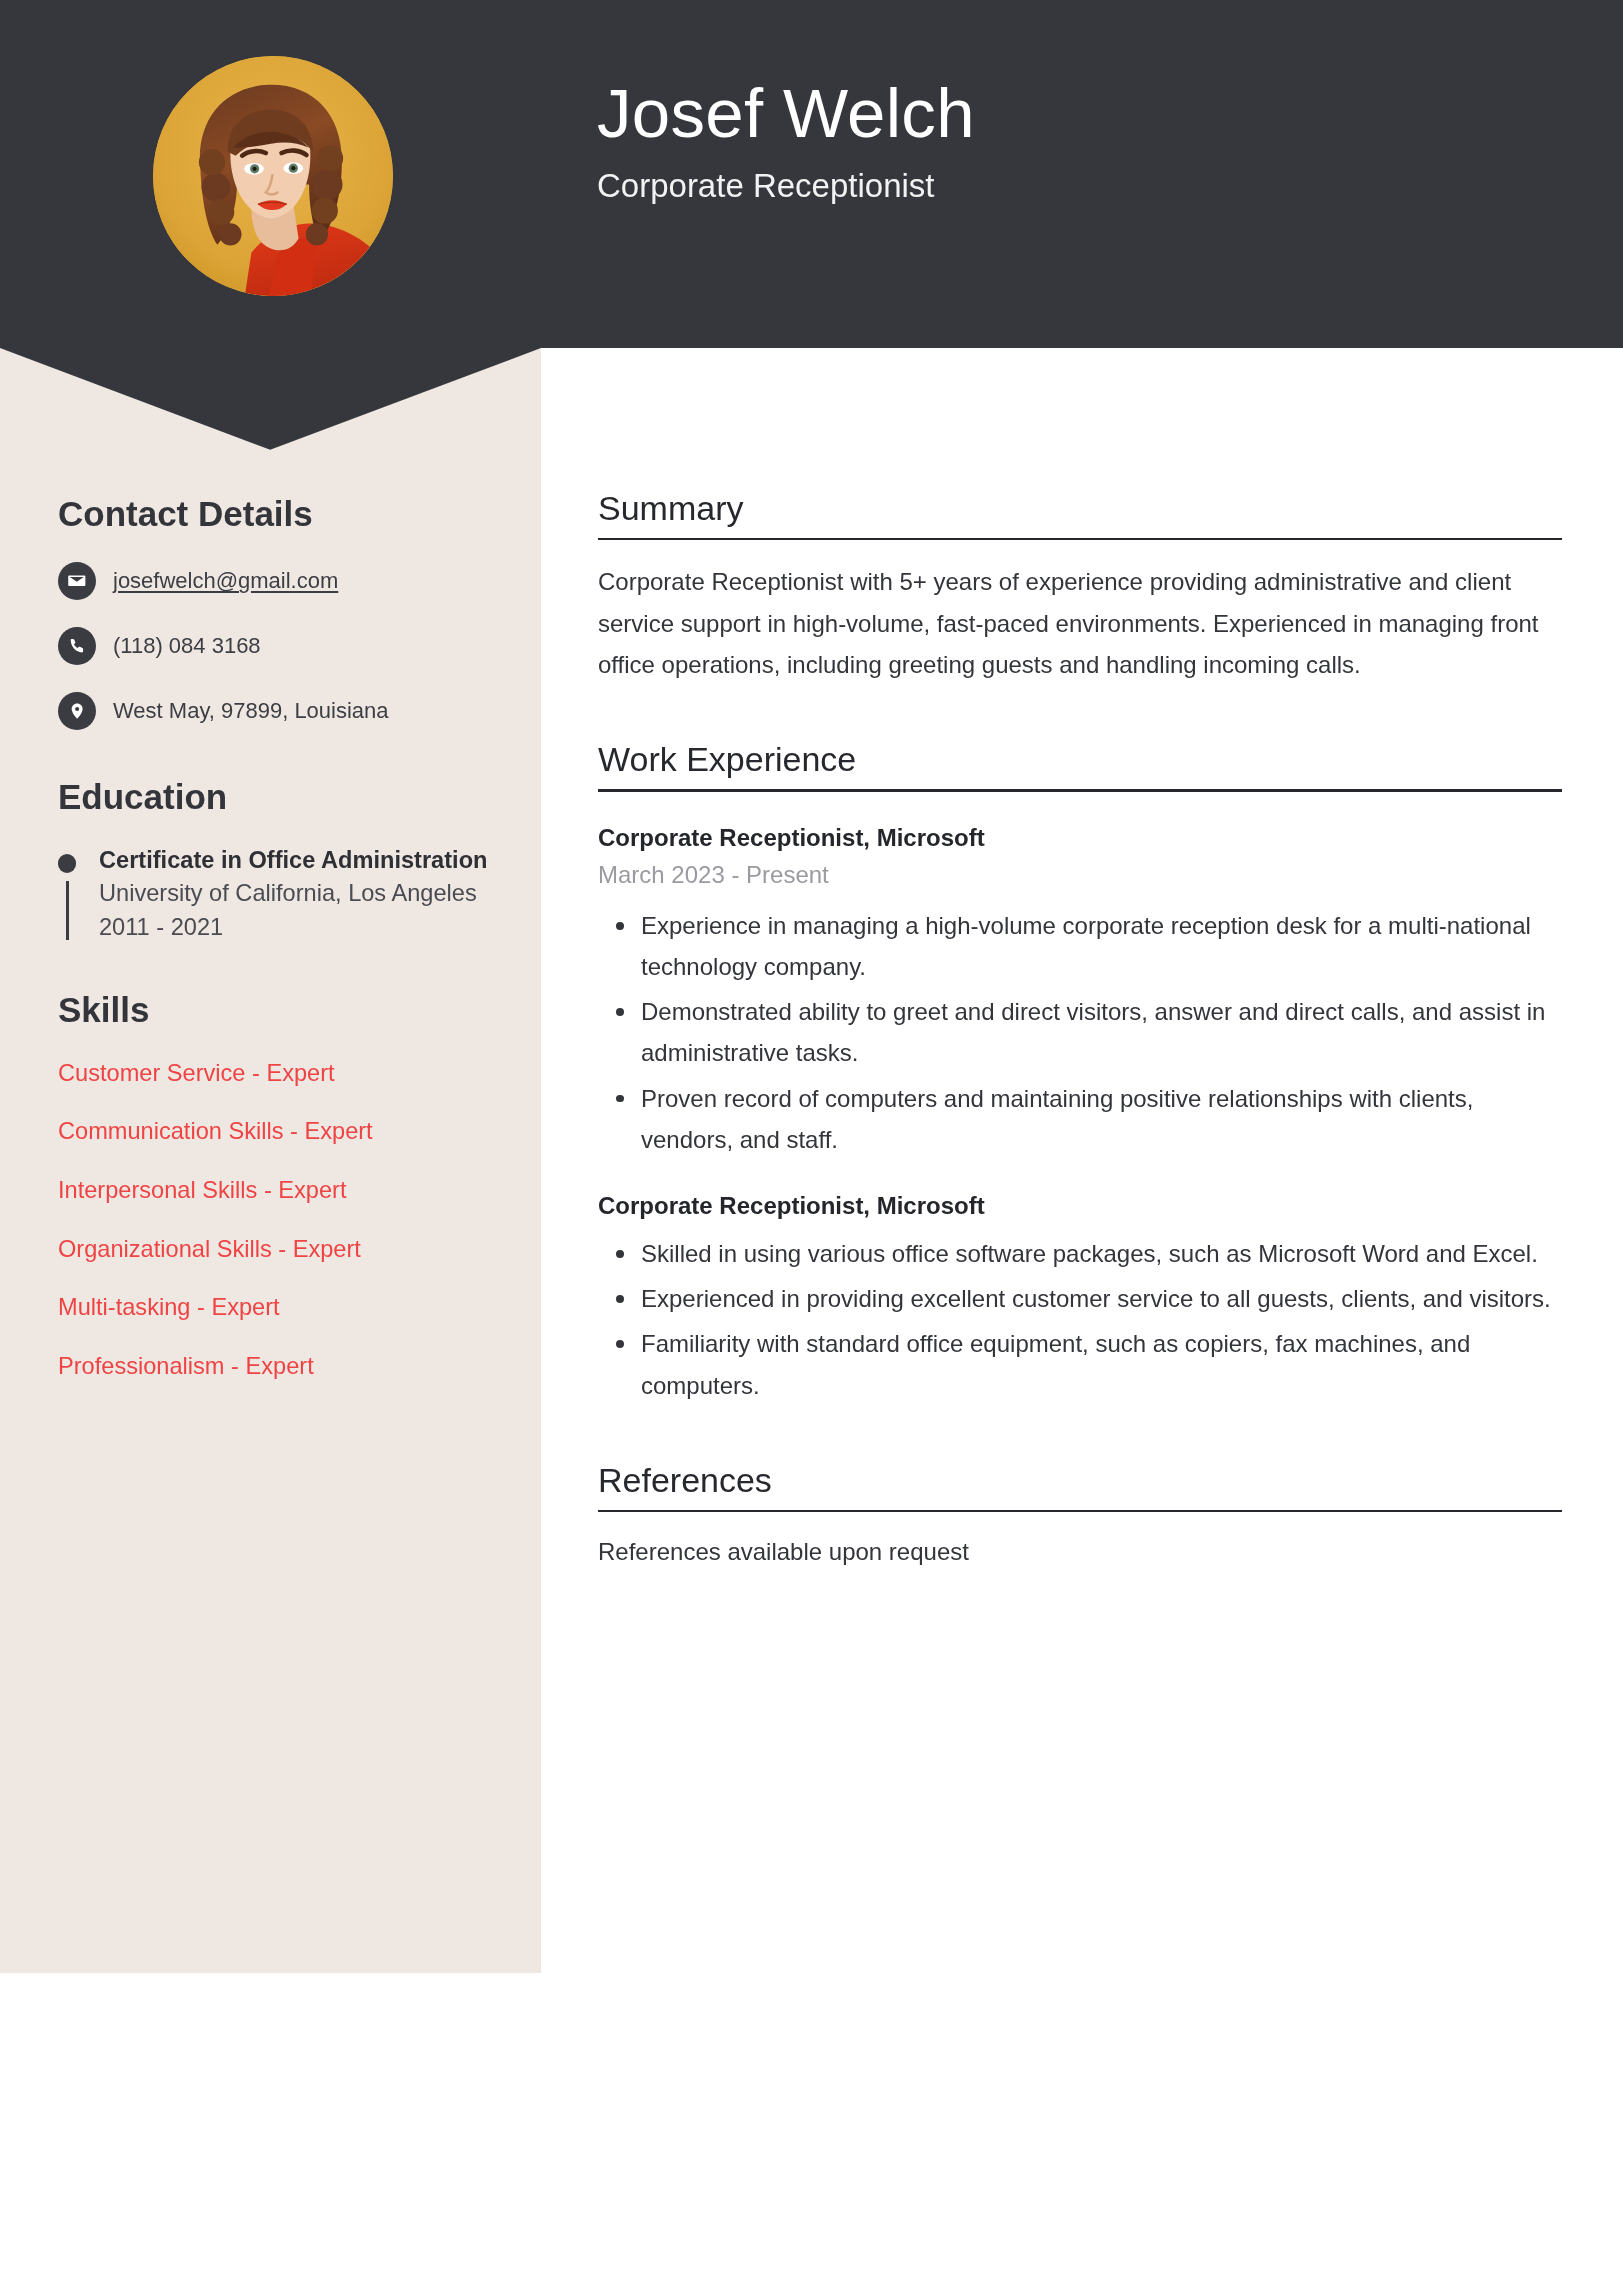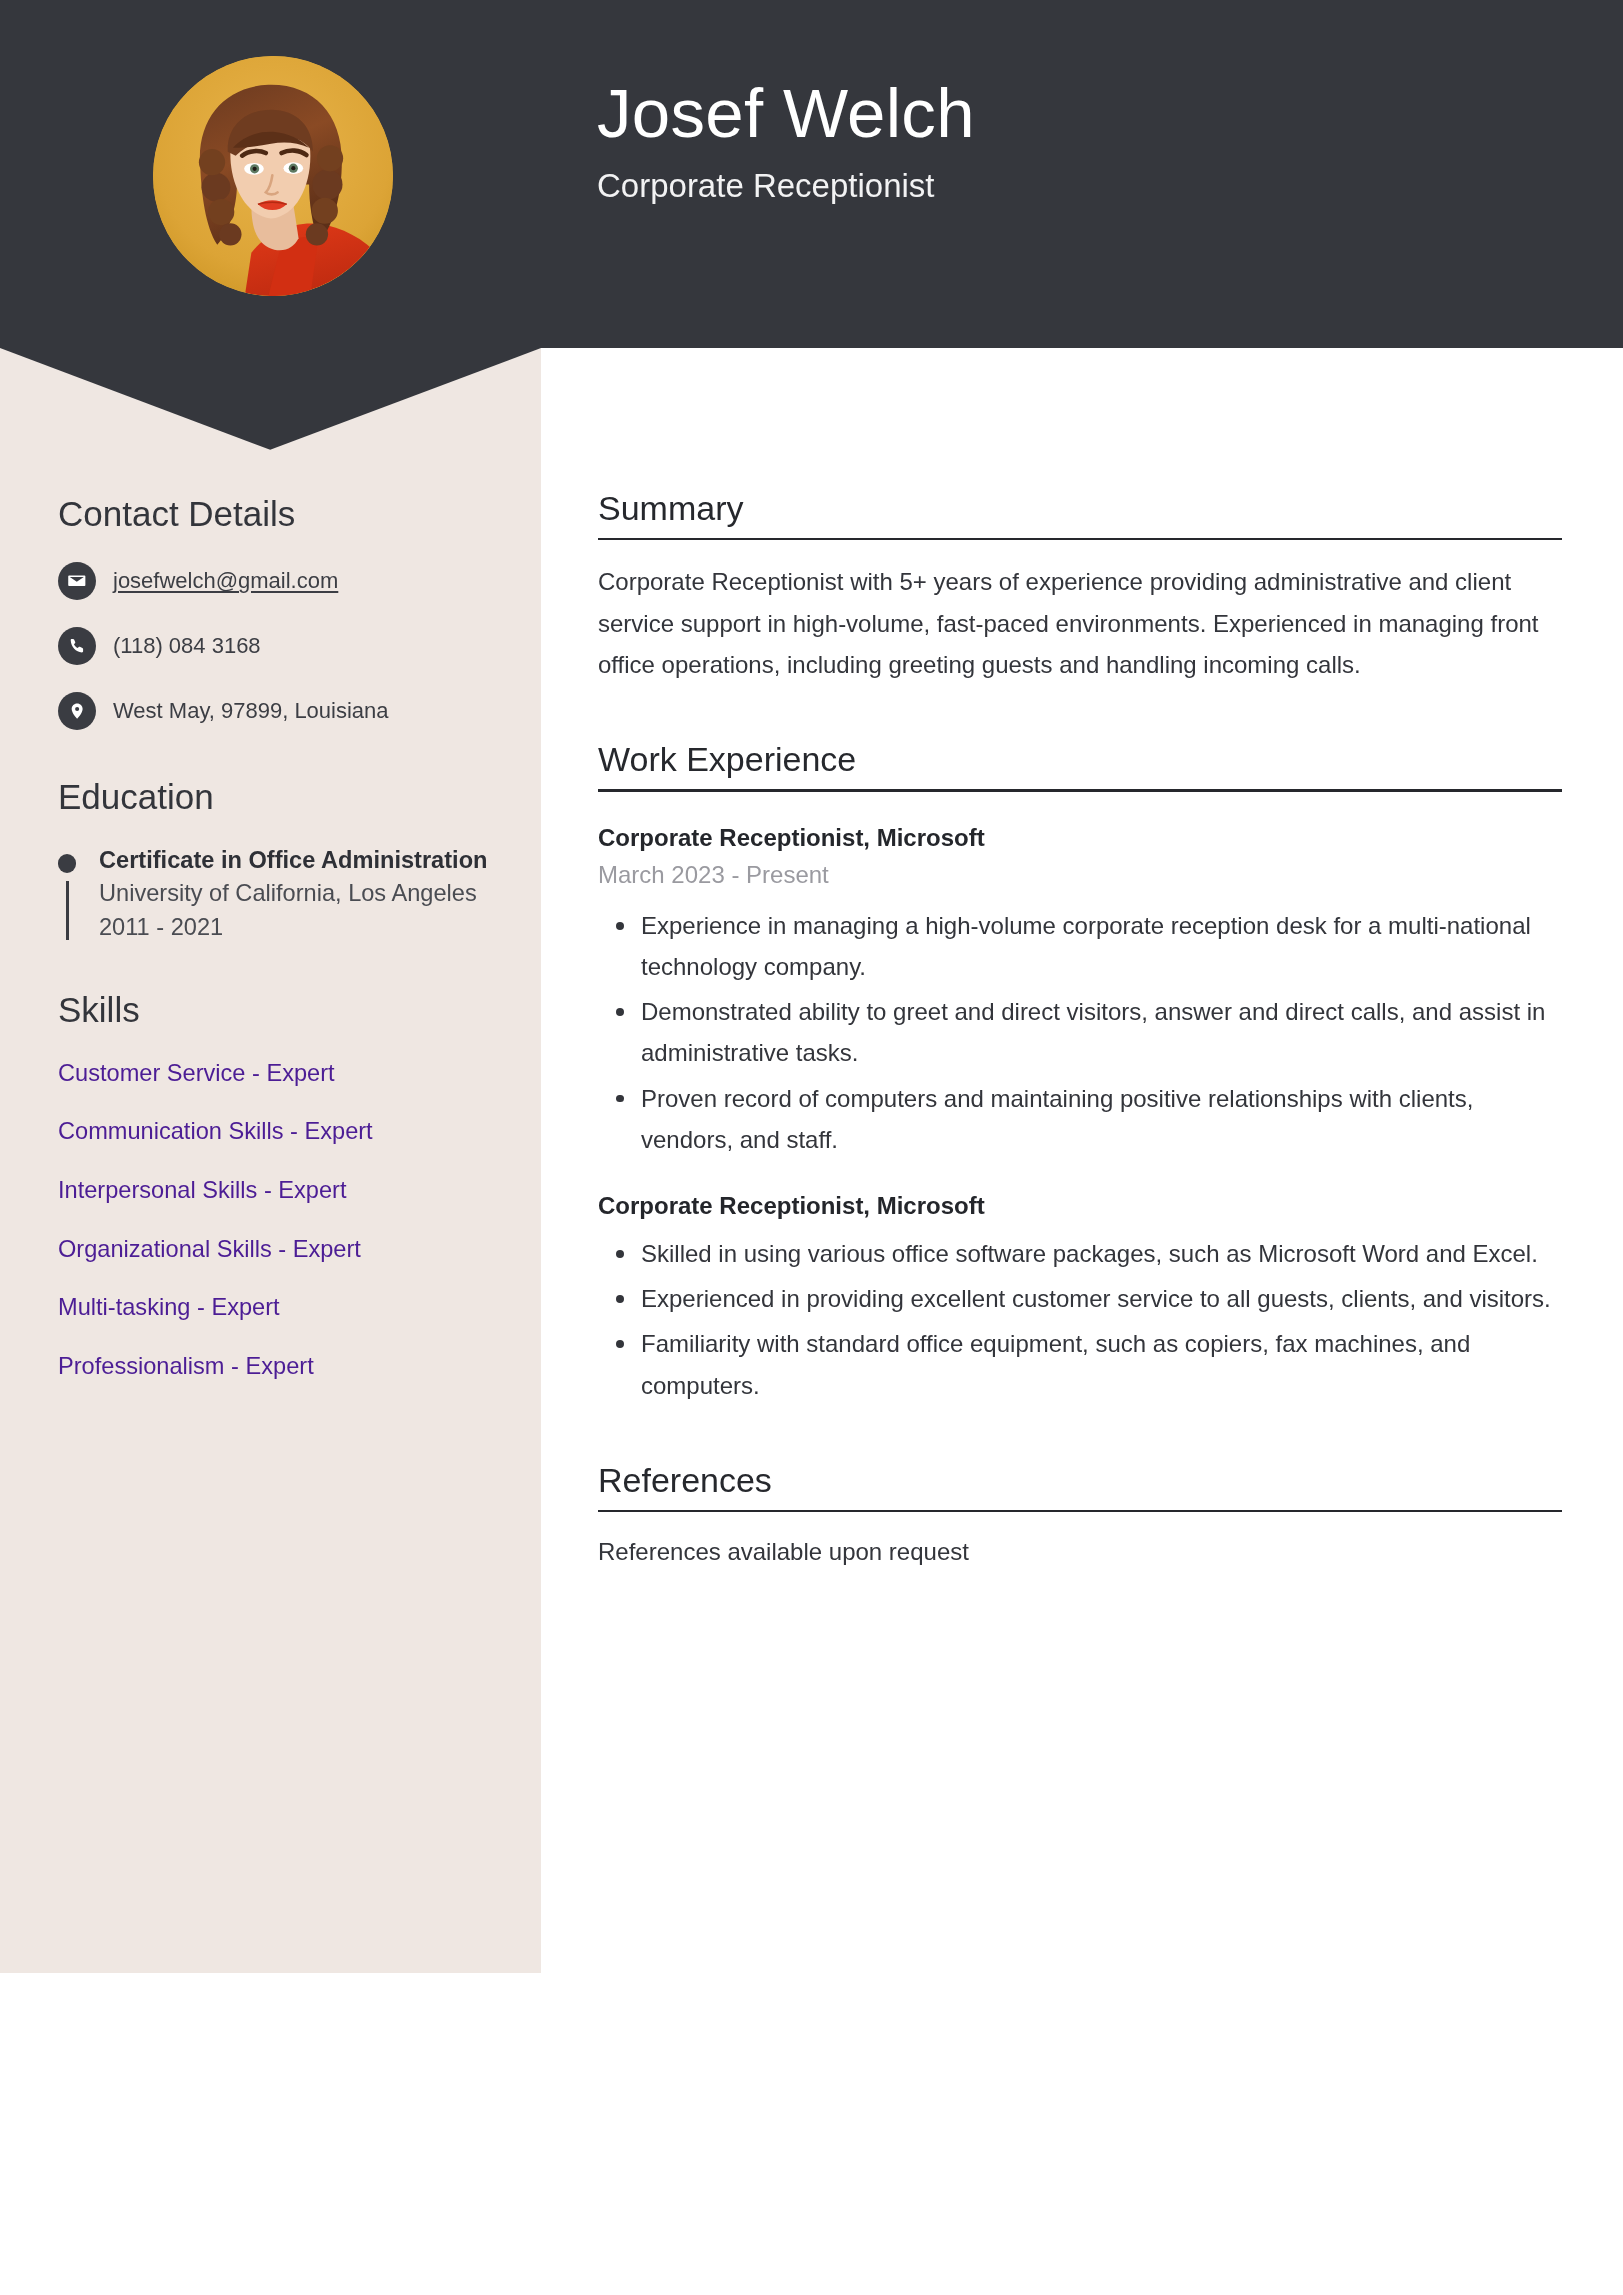--- a/index.html
+++ b/index.html
@@ -97,21 +97,21 @@
   .sidebar-content {
     position: absolute;
     left: 58px;
     top: 494px;
     width: 432px;
     z-index: 5;
     color: #3A3C42;
   }
   .side-heading {
     font-size: 35px;
-    font-weight: 400;
+    font-weight: 700;
     color: #33353B;
     line-height: 1.12;
   }
 
   .contact-list { margin-top: 29px; }
   .contact-row {
     display: flex;
     align-items: center;
     margin-bottom: 27px;
   }
@@ -172,21 +172,21 @@
     font-size: 23.6px;
     font-weight: 400;
     color: #4A4C52;
     line-height: 1.42;
   }
 
   
   .skills-block { margin-top: 46px; }
   .skill-row {
     font-size: 23.6px;
-    color: #4c1d95;
+    color: #ef4444;
     line-height: 1.3;
     margin-top: 28px;
   }
 
   
   .main-content {
     position: absolute;
     left: 598px;
     top: 490px;
     width: 964px;

